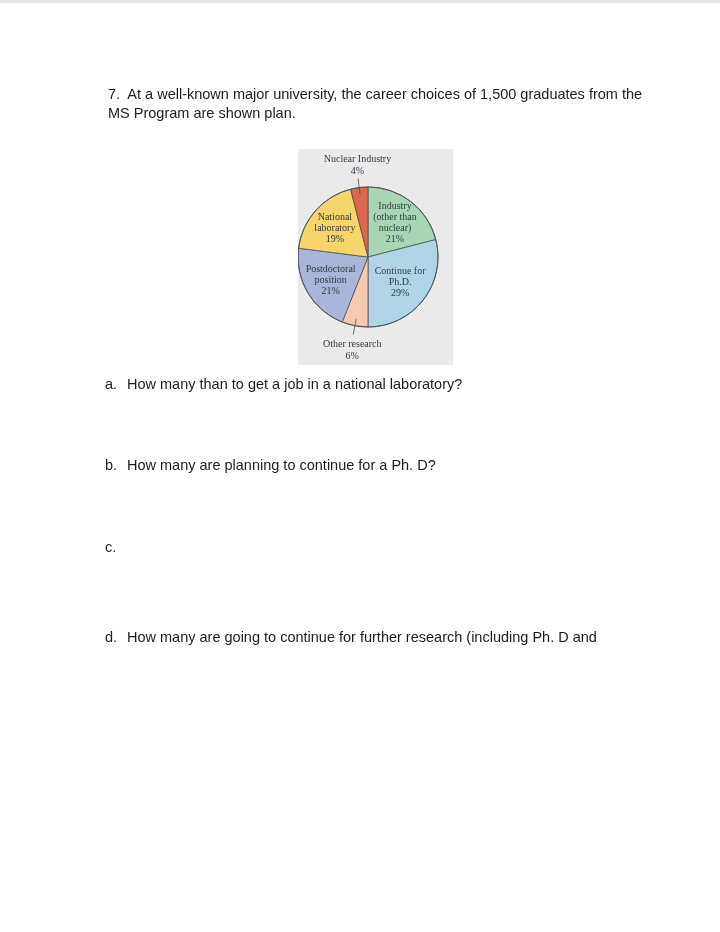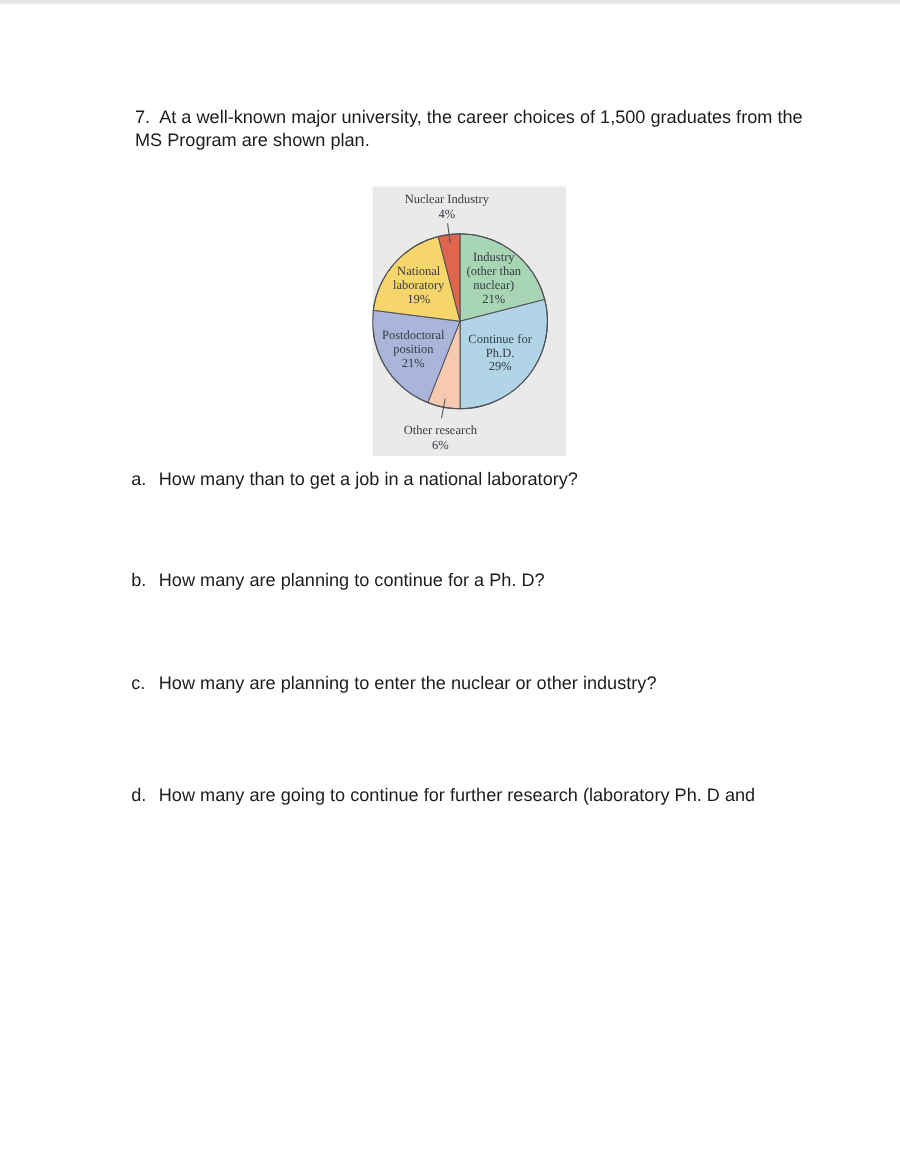--- a/index.html
+++ b/index.html
@@ -98,25 +98,22 @@
 
   <div class="item item-b">
     <span class="letter">b.</span>
     <span class="text">
       <div>How many are planning to continue for a Ph. D?</div>
     </span>
   </div>
 
   <div class="item item-c">
     <span class="letter">c.</span>
-    <span class="text">
-      <div>How many are planning to enter the nuclear or other industry?</div>
-    </span>
   </div>
 
   <div class="item item-d">
     <span class="letter">d.</span>
     <span class="text">
-      <div>How many are going to continue for further research (laboratory Ph. D and</div>
+      <div>How many are going to continue for further research (including Ph. D and</div>
     </span>
   </div>
 
 </div>
 
 </body></html>

